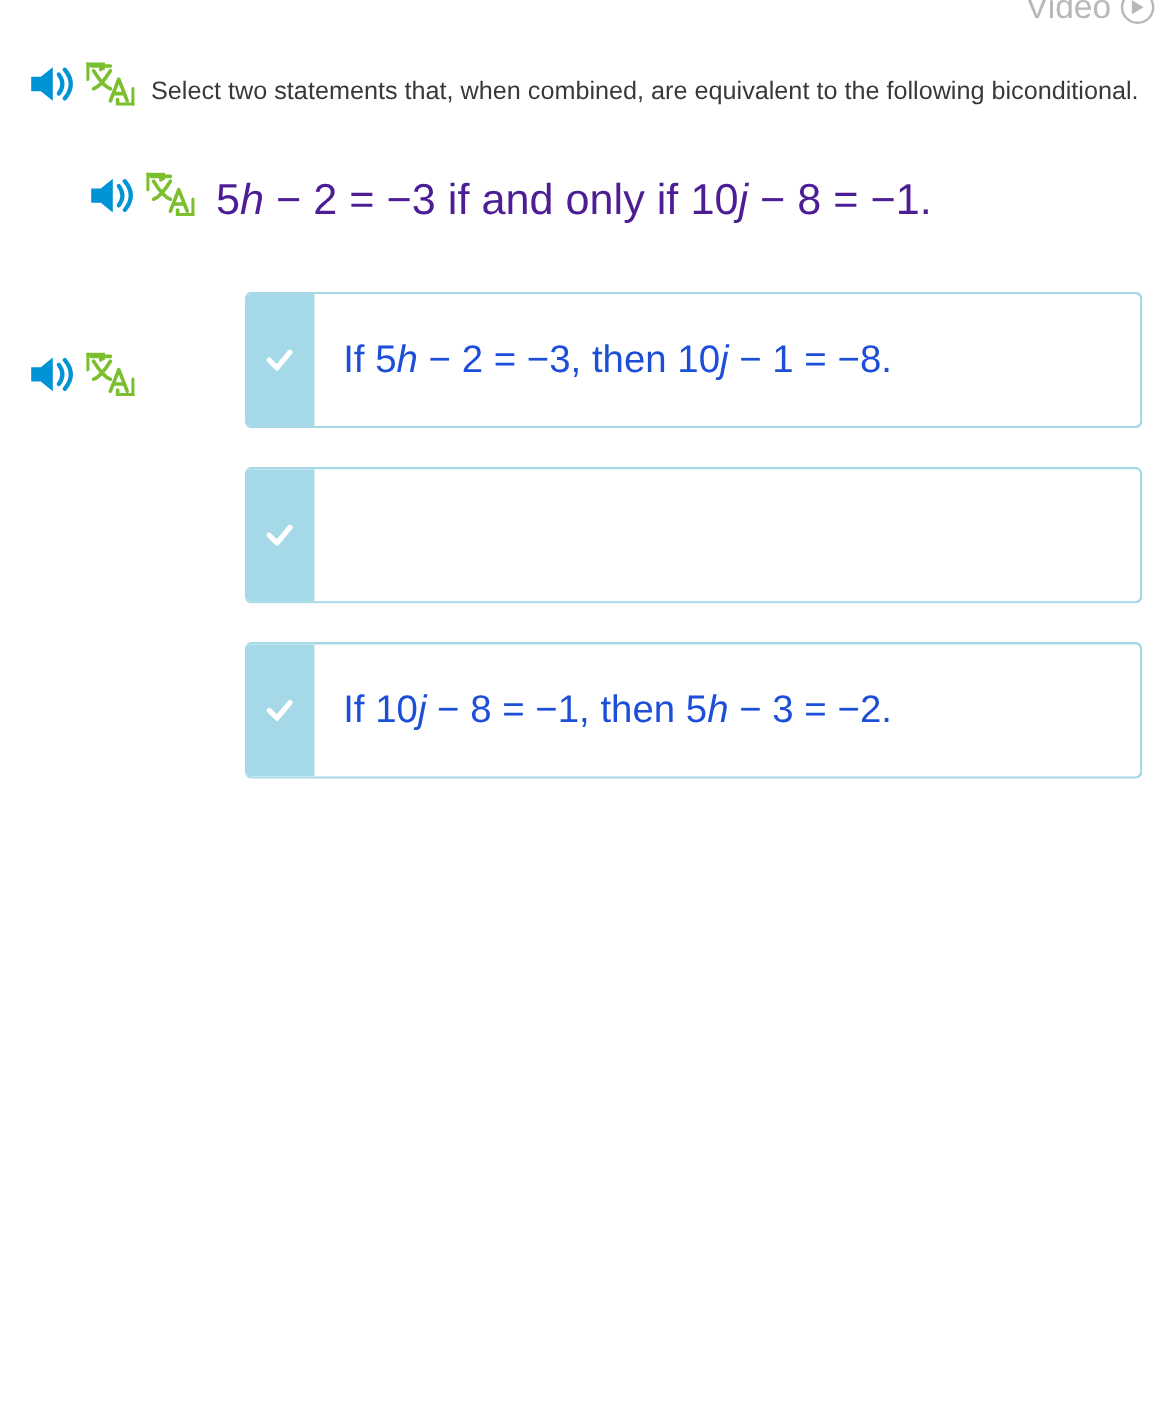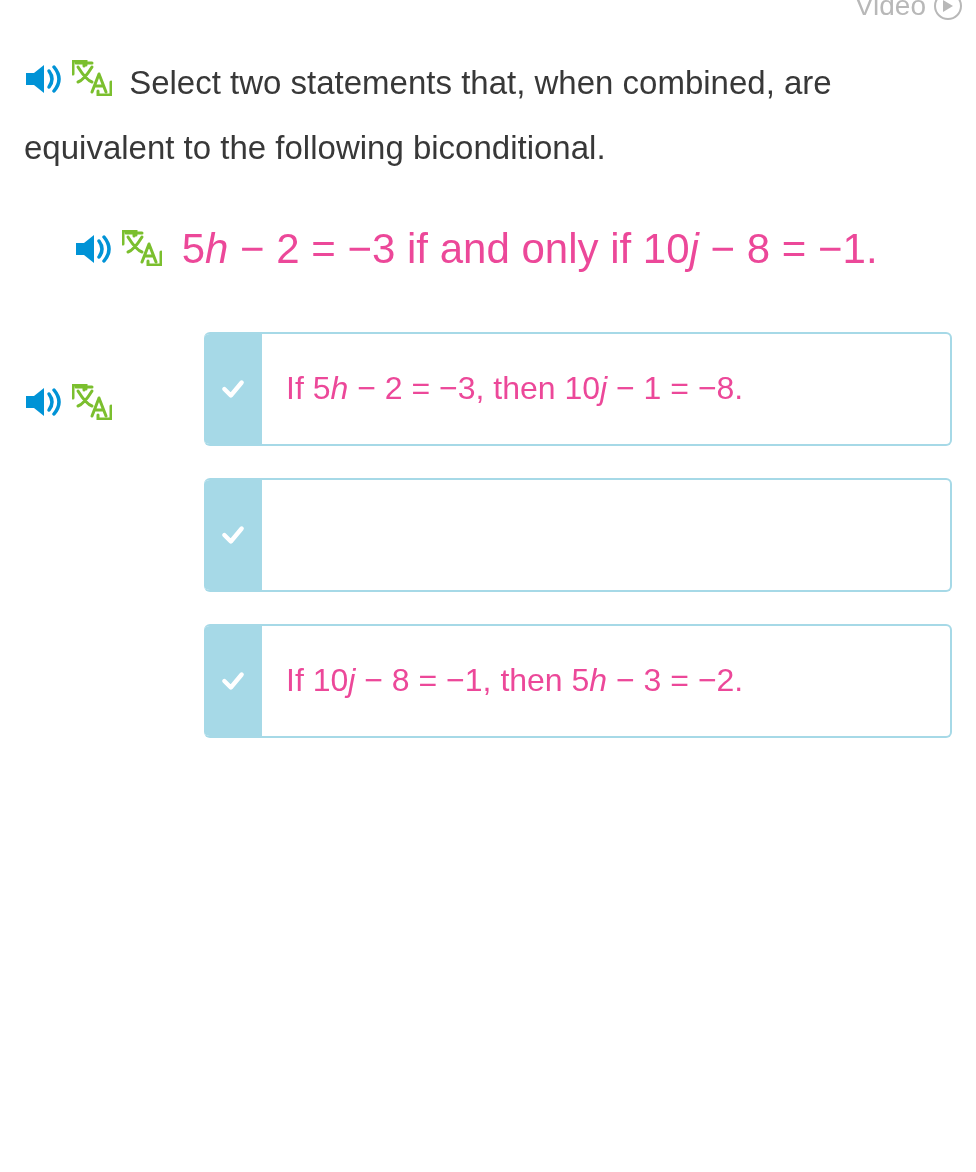--- a/index.html
+++ b/index.html
@@ -28,30 +28,30 @@
     border: 2.5px solid #b8b8b8;
     border-radius: 50%;
     display: inline-flex;
     align-items: center;
     justify-content: center;
     font-size: 16px;
     color: #b8b8b8;
   }
   .question-block {
     margin-top: 30px;
-    font-size: 33px;
+    font-size: 21px;
     line-height: 1.9;
     color: #383838;
   }
   .sub-block {
     margin-top: 30px;
     padding-left: 50px;
-    font-size: 42px;
+    font-size: 36px;
     line-height: 1.9;
-    color: #ec4899;
+    color: #4c1d95;
   }
   .icon-set {
     display: inline-flex;
     align-items: center;
     gap: 8px;
     vertical-align: middle;
     margin-right: 8px;
   }
   .speaker-icon {
     width: 40px;
@@ -97,21 +97,21 @@
     display: flex;
     align-items: center;
     justify-content: center;
     flex-shrink: 0;
   }
   .check-slot svg { width: 26px; height: 26px; }
   .option-text {
     padding: 18px 24px;
     font-size: 32px;
     line-height: 1.55;
-    color: #ec4899;
+    color: #1d4ed8;
     flex: 1;
     display:flex;
     align-items:center;
   }
   .mi { font-style: italic; }
 </style>
 </head>
 <body>
 
 <div class="top-right">

